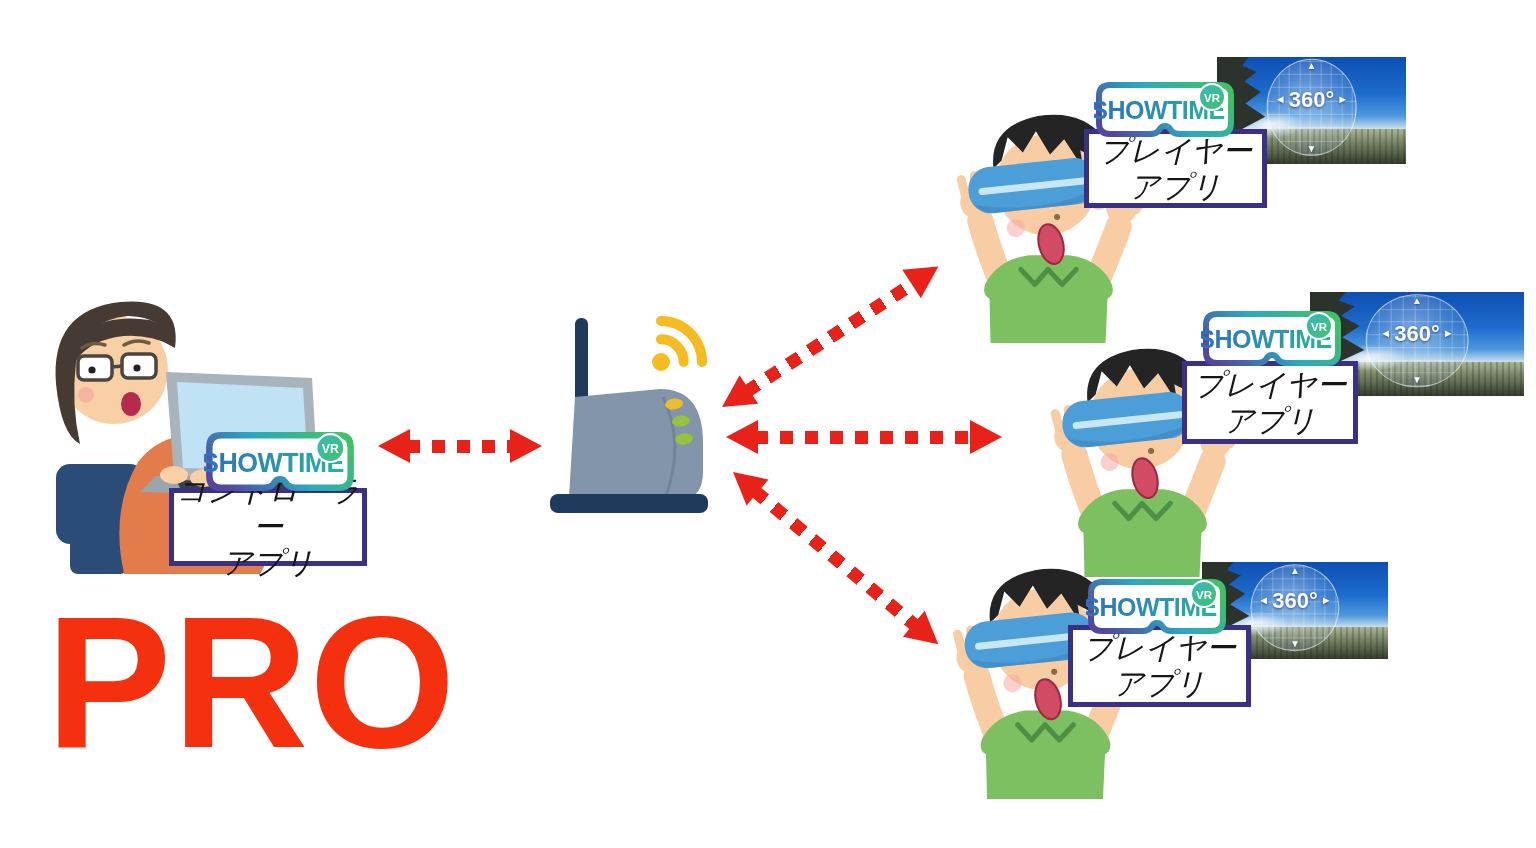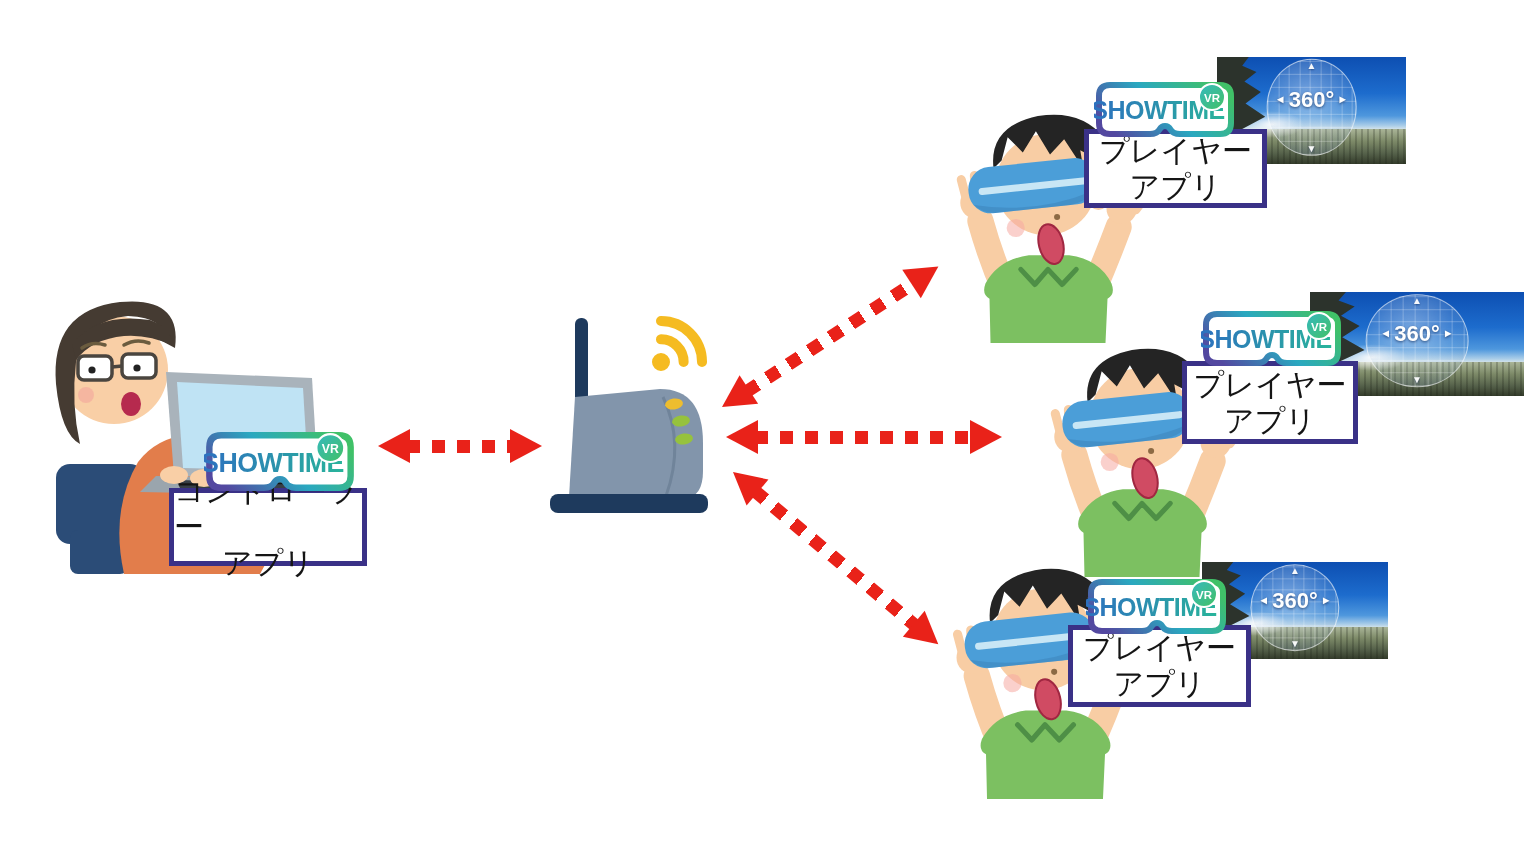--- a/index.html
+++ b/index.html
@@ -19,21 +19,21 @@
   .canvas{position:relative;width:1536px;height:848px;background:#ffffff;overflow:hidden;}
 
   
   .pro{position:absolute;left:46px;top:593px;font-size:188px;font-weight:700;
        color:var(--pro-red);line-height:0.95;letter-spacing:1px;}
 
   
   .applabel{position:absolute;background:#fff;border:5px solid var(--navy);
     display:flex;flex-direction:column;justify-content:center;align-items:center;
     font-size:30px;color:#151515;line-height:1.2;z-index:30;}
-  .applabel span{display:block;}
+  .applabel span{display:block;text-align:center;font-style:italic;}
 
   
   .badge{position:absolute;z-index:40;}
   .brand-text{font-family:"Liberation Sans",sans-serif;font-size:25px;font-weight:bold;
     text-anchor:middle;letter-spacing:-0.5px;fill:url(#grad-brand);}
   .vr-text{font-family:"Liberation Sans",sans-serif;font-size:11.5px;font-weight:bold;
     text-anchor:middle;fill:#ffffff;}
 
   
   .arrow{position:absolute;height:36px;display:flex;align-items:center;
@@ -129,20 +129,21 @@
           <path d="M40,92 Q100,108 160,90 Q150,102 130,102 L60,102 Q46,100 40,92 Z" fill="#3a7fb5" opacity="0.45"></path>
         </g>
 
         <circle cx="124" cy="110" r="3" fill="#8c6a44"></circle>
         <circle cx="83" cy="121" r="9" fill="#f5a9a2" opacity="0.55"></circle>
         <ellipse cx="118" cy="137" rx="12" ry="20" transform="rotate(-14 118 137)" fill="#d04b63" stroke="#a02741" stroke-width="2"></ellipse>
       </symbol>
     </defs>
   </svg>
 
+  <div class="pro">PRO</div>
 
   <svg class="operator" width="345" height="300" viewBox="0 0 345 300">
     <rect x="28" y="182" width="88" height="80" rx="14" fill="#2b4c77"></rect>
     <rect x="42" y="248" width="58" height="44" rx="8" fill="#2b4c77"></rect>
 
     <path d="M96,292 Q82,228 110,180 Q128,156 162,152 L188,160 Q226,178 238,226 L244,270 L232,292 Z" fill="#e27d4b"></path>
     <path d="M186,214 Q168,204 152,194" stroke="#e27d4b" stroke-width="24" stroke-linecap="round" fill="none"></path>
 
     <circle cx="86" cy="88" r="54" fill="#f9cfa6"></circle>
     <path d="M28,102 Q22,28 92,20 Q154,14 147,66 L132,58 Q140,36 100,34 Q56,38 48,80 Q43,122 52,162 Q33,152 28,102 Z" fill="#453b32"></path>

